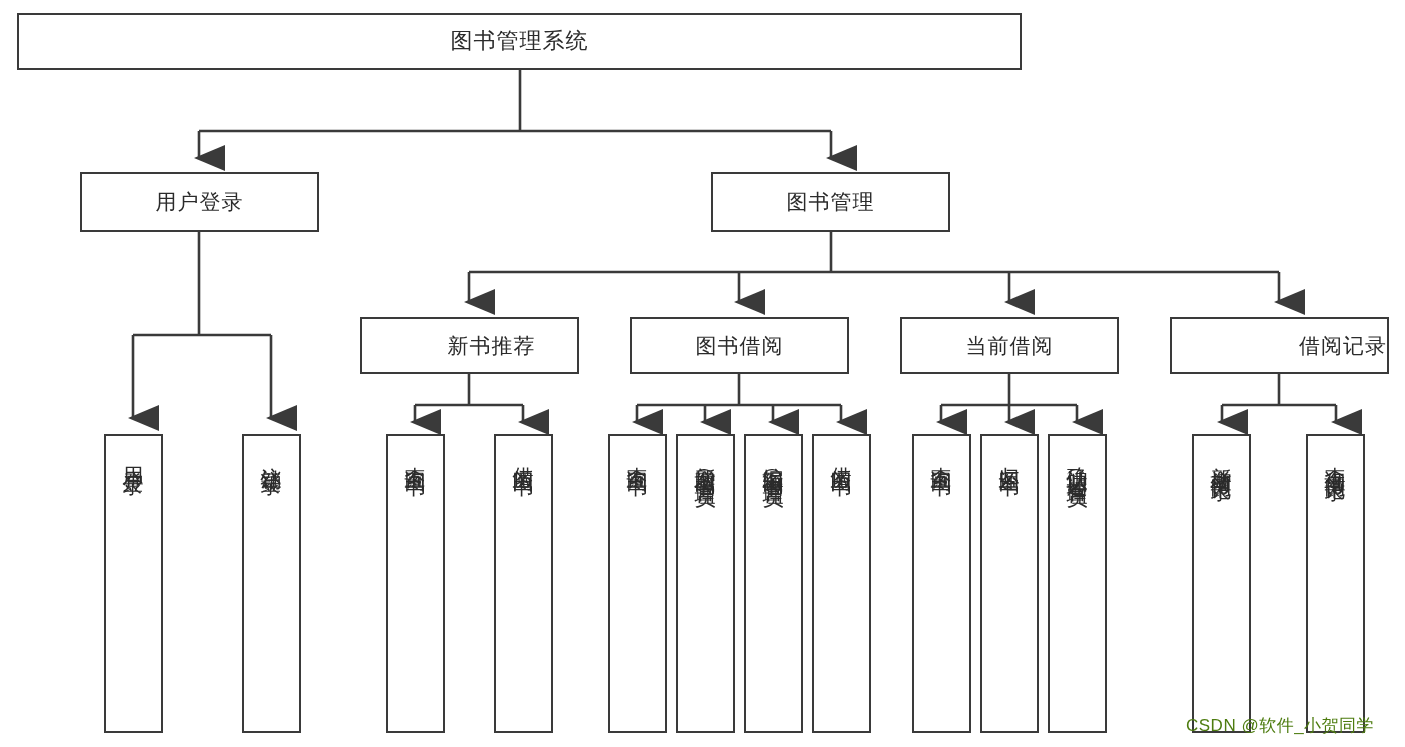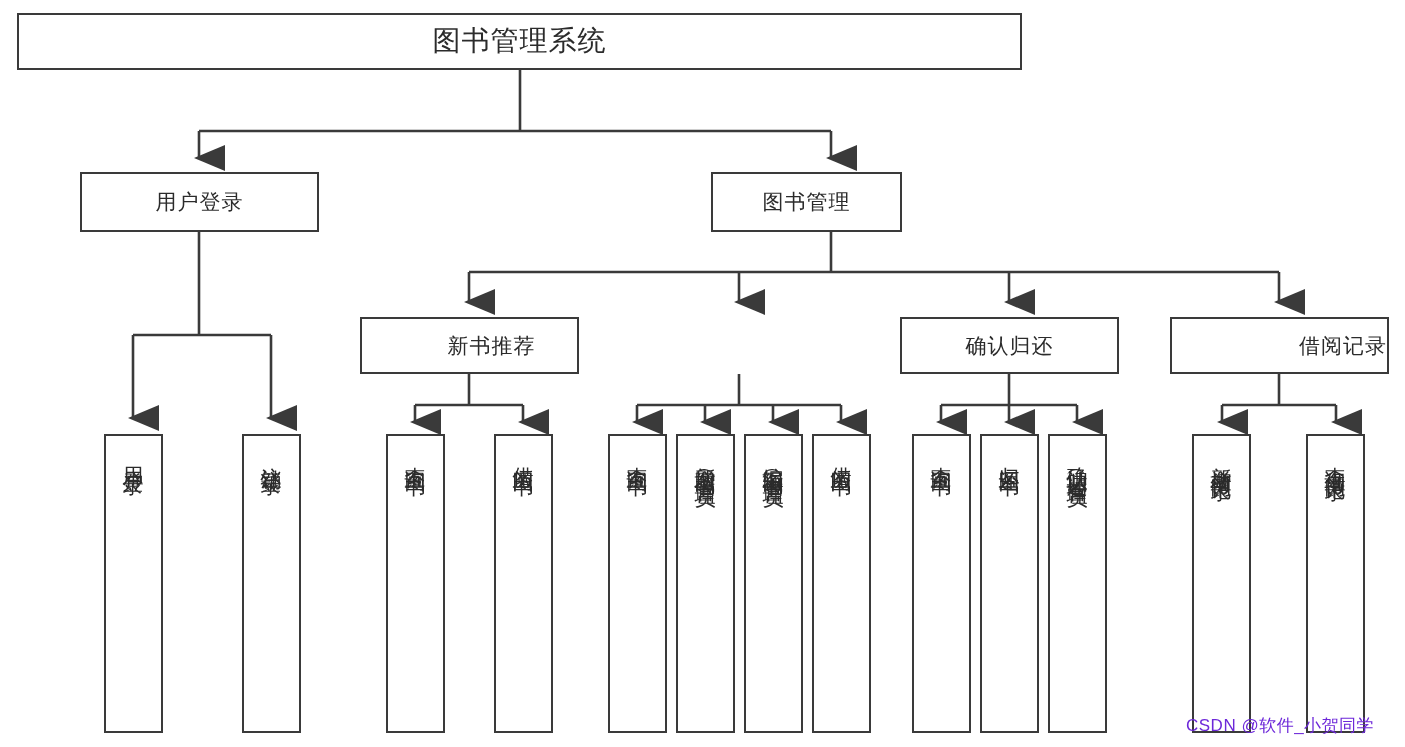--- a/index.html
+++ b/index.html
@@ -50,27 +50,27 @@
     padding-top: 14px;
   }
   .node-v .label {
     writing-mode: vertical-rl;
     text-orientation: upright;
     font-size: 21px;
     letter-spacing: 3px;
     line-height: 1;
     white-space: nowrap;
   }
-  .node-root .label { font-size: 28px; }
+  .node-root .label { font-size: 22px; }
   .watermark {
     position: absolute;
     left: 1186px;
     top: 714px;
     font-size: 17px;
-    color: #6d28d9;
+    color: #4d7c0f;
     white-space: nowrap;
     letter-spacing: 0.5px;
   }
 </style>
 </head>
 <body>
 
 <div id="diagram-root">
 
   <svg class="edges" viewBox="0 0 1405 747" xmlns="http://www.w3.org/2000/svg">
@@ -123,29 +123,32 @@
     </g>
   </svg>
 
   <div class="node node-h node-root" style="left:17px; top:13px; width:1005px; height:57px;">
     <span class="label">图书管理系统</span>
   </div>
 
   <div class="node node-h" style="left:80px; top:172px; width:239px; height:60px;">
     <span class="label">用户登录</span>
   </div>
-  <div class="node node-h" style="left:711px; top:172px; width:191px; height:60px;">
+  <div class="node node-h" style="left:711px; top:172px; width:239px; height:60px;">
     <span class="label">图书管理</span>
   </div>
 
   <div class="node node-h" style="left:360px; top:317px; width:219px; height:57px;padding-left:44px;">
     <span class="label">新书推荐</span>
   </div>
+  <div class="node node-h" style="left:630px; top:317px; width:219px; height:57px;">
+    <span class="label">图书借阅</span>
+  </div>
   <div class="node node-h" style="left:900px; top:317px; width:219px; height:57px;">
-    <span class="label">确认归还</span>
+    <span class="label">当前借阅</span>
   </div>
   <div class="node node-h" style="left:1170px; top:317px; width:219px; height:57px;justify-content:flex-end;">
     <span class="label">借阅记录</span>
   </div>
 
   <div class="node node-v" style="left:104px; top:434px; width:59px; height:299px;">
     <span class="label">用户登录</span>
   </div>
   <div class="node node-v" style="left:242px; top:434px; width:59px; height:299px;">
     <span class="label">注销登录</span>

